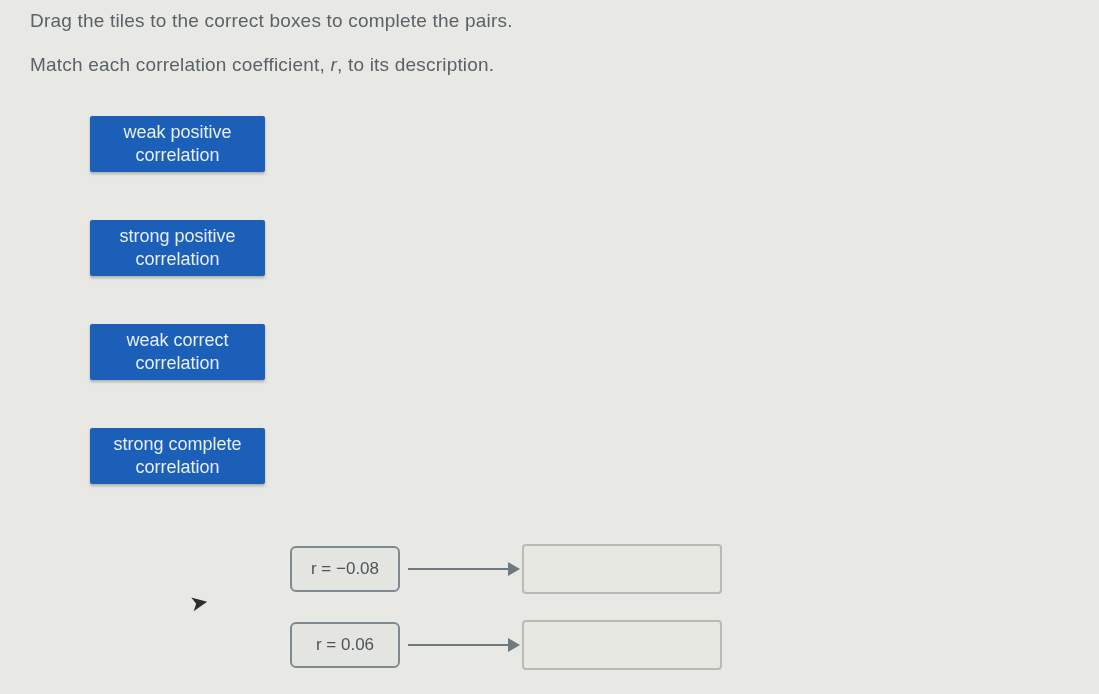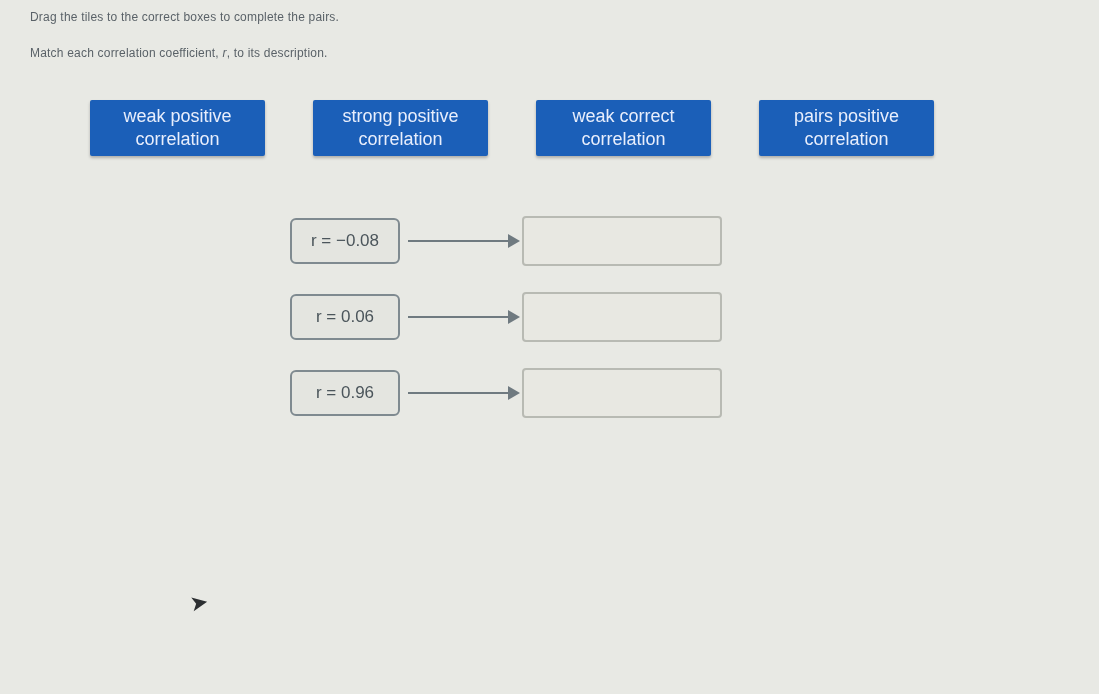--- a/index.html
+++ b/index.html
@@ -6,32 +6,33 @@
     body {
       font-family: Arial, Helvetica, sans-serif;
       background: #e8e9e4;
       width: 1099px;
       height: 694px;
       padding: 10px 30px;
       color: #4a5256;
       overflow: hidden;
     }
     .instruction {
-      font-size: 12px;
+      font-size: 19px;
       color: #5a6268;
       margin-bottom: 22px;
       letter-spacing: 0.2px;
     }
     .instruction.second { margin-bottom: 40px; }
     .italic { font-style: italic; }
     .tiles-row {
       display: flex;
       gap: 48px;
       margin-left: 60px;
       margin-bottom: 60px;
+      flex-direction: column;
     }
     .tile {
       background: #1b5fb8;
       color: #e8eefc;
       width: 175px;
       height: 56px;
       display: flex;
       align-items: center;
       justify-content: center;
       text-align: center;
@@ -117,21 +118,21 @@
     </div>
   </div>
   <div class="tile">
     <div>
       <div>weak correct</div>
       <div>correlation</div>
     </div>
   </div>
   <div class="tile">
     <div>
-      <div>pairs positive</div>
+      <div>strong complete</div>
       <div>correlation</div>
     </div>
   </div>
 </div>
 
 <div class="pairs-area">
   <div class="pair-row">
     <div class="value-box">r = −0.08</div>
     <div class="arrow"></div>
     <div class="drop-target"></div>

